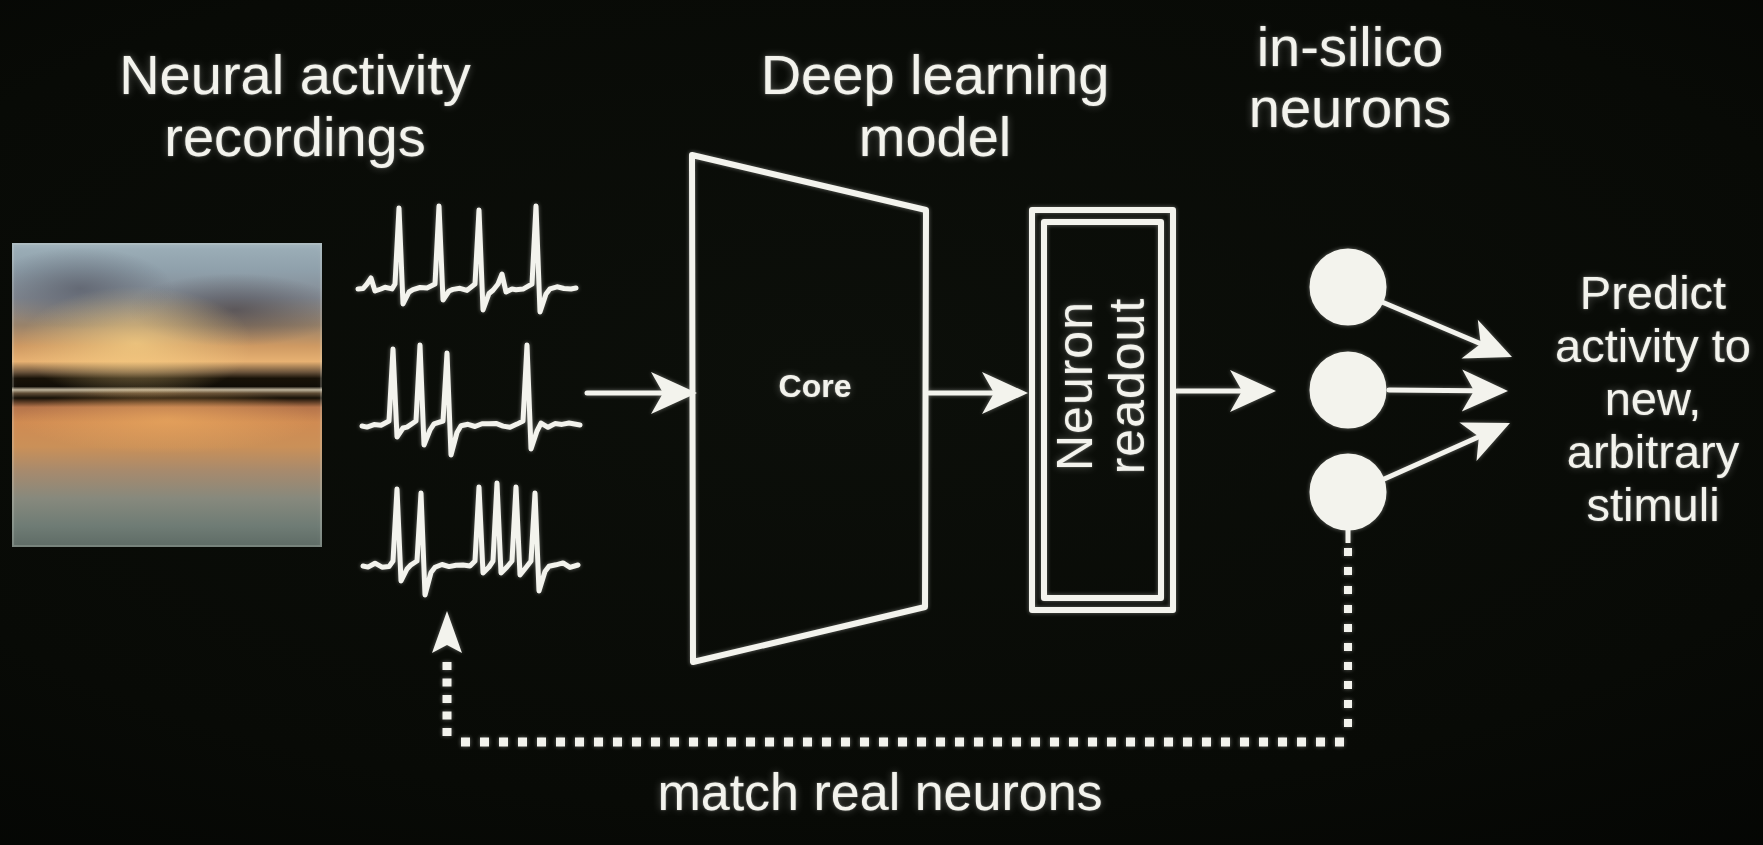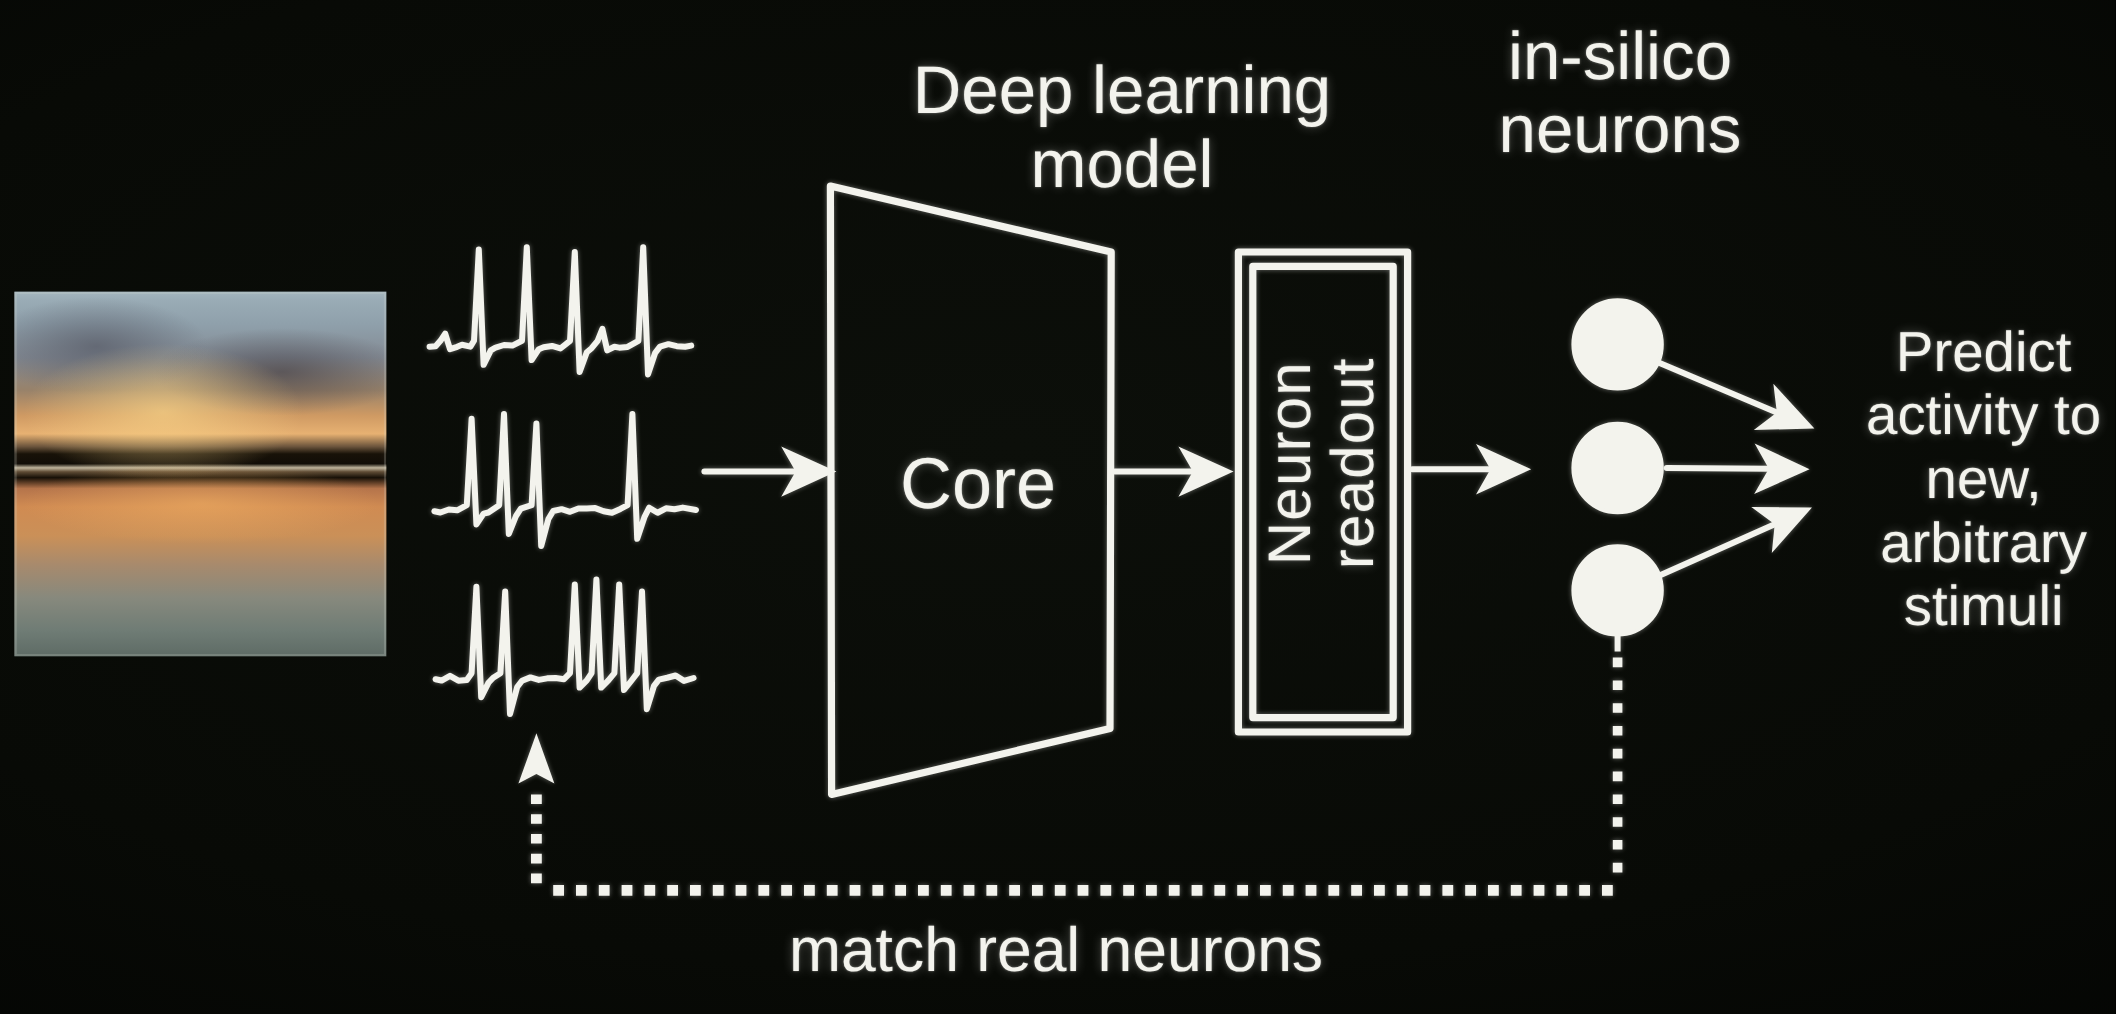--- a/index.html
+++ b/index.html
@@ -8,21 +8,21 @@
     background:radial-gradient(115% 100% at 48% 44%, #0c0f0a 0%, #080a06 52%, #020302 88%, #000 100%);
     font-family:"Liberation Sans","DejaVu Sans",sans-serif;
   }
   .lbl{
     position:absolute;color:#f3f3ed;text-align:center;white-space:pre-line;
     z-index:3;text-shadow:0 0 9px rgba(243,243,237,.30), 0 0 2px rgba(243,243,237,.45);
   }
   .h1{left:95px;top:44px;width:400px;font-size:56px;line-height:62px;}
   .h2{left:735px;top:44px;width:400px;font-size:56px;line-height:62px;}
   .h3{left:1200px;top:16px;width:300px;font-size:56px;line-height:61px;}
-  .core{left:715px;top:368px;width:200px;font-size:60px;}
+  .core{left:715px;top:368px;width:200px;font-size:32px;font-weight:bold;}
   .readout{
     left:1101px;top:386px;width:260px;margin:0;
     transform:translate(-50%,-50%) rotate(-90deg);
     font-size:50px;line-height:52px;letter-spacing:1px;
   }
   .predict{left:1543px;top:266px;width:220px;font-size:47px;line-height:53px;}
   .match{left:580px;top:762px;width:600px;font-size:52px;}
   .photo{
     position:absolute;left:12px;top:243px;width:310px;height:304px;z-index:2;
     background:
@@ -39,20 +39,22 @@
   }
   #diagram-svg{position:absolute;left:0;top:0;z-index:2;
     filter:drop-shadow(0 0 2px rgba(243,243,237,.40));}
   .stroke{fill:none;stroke:#f3f3ed;stroke-width:6;stroke-linejoin:round;stroke-linecap:round;}
 </style>
 </head>
 <body>
 
 <div id="stage">
 
+  <div class="lbl h1">Neural activity
+recordings</div>
   <div class="lbl h3">in-silico
 neurons</div>
   <div class="lbl h2">Deep learning
 model</div>
 
   <div class="photo"></div>
 
   <svg id="diagram-svg" width="1763" height="845" viewBox="0 0 1763 845" xmlns="http://www.w3.org/2000/svg">
     <polygon class="stroke" points="692,155 926,210 925,607 693,662"></polygon>
     <rect id="readout-outer" class="stroke" stroke-width="5" x="1032" y="210" width="141" height="400"></rect>

